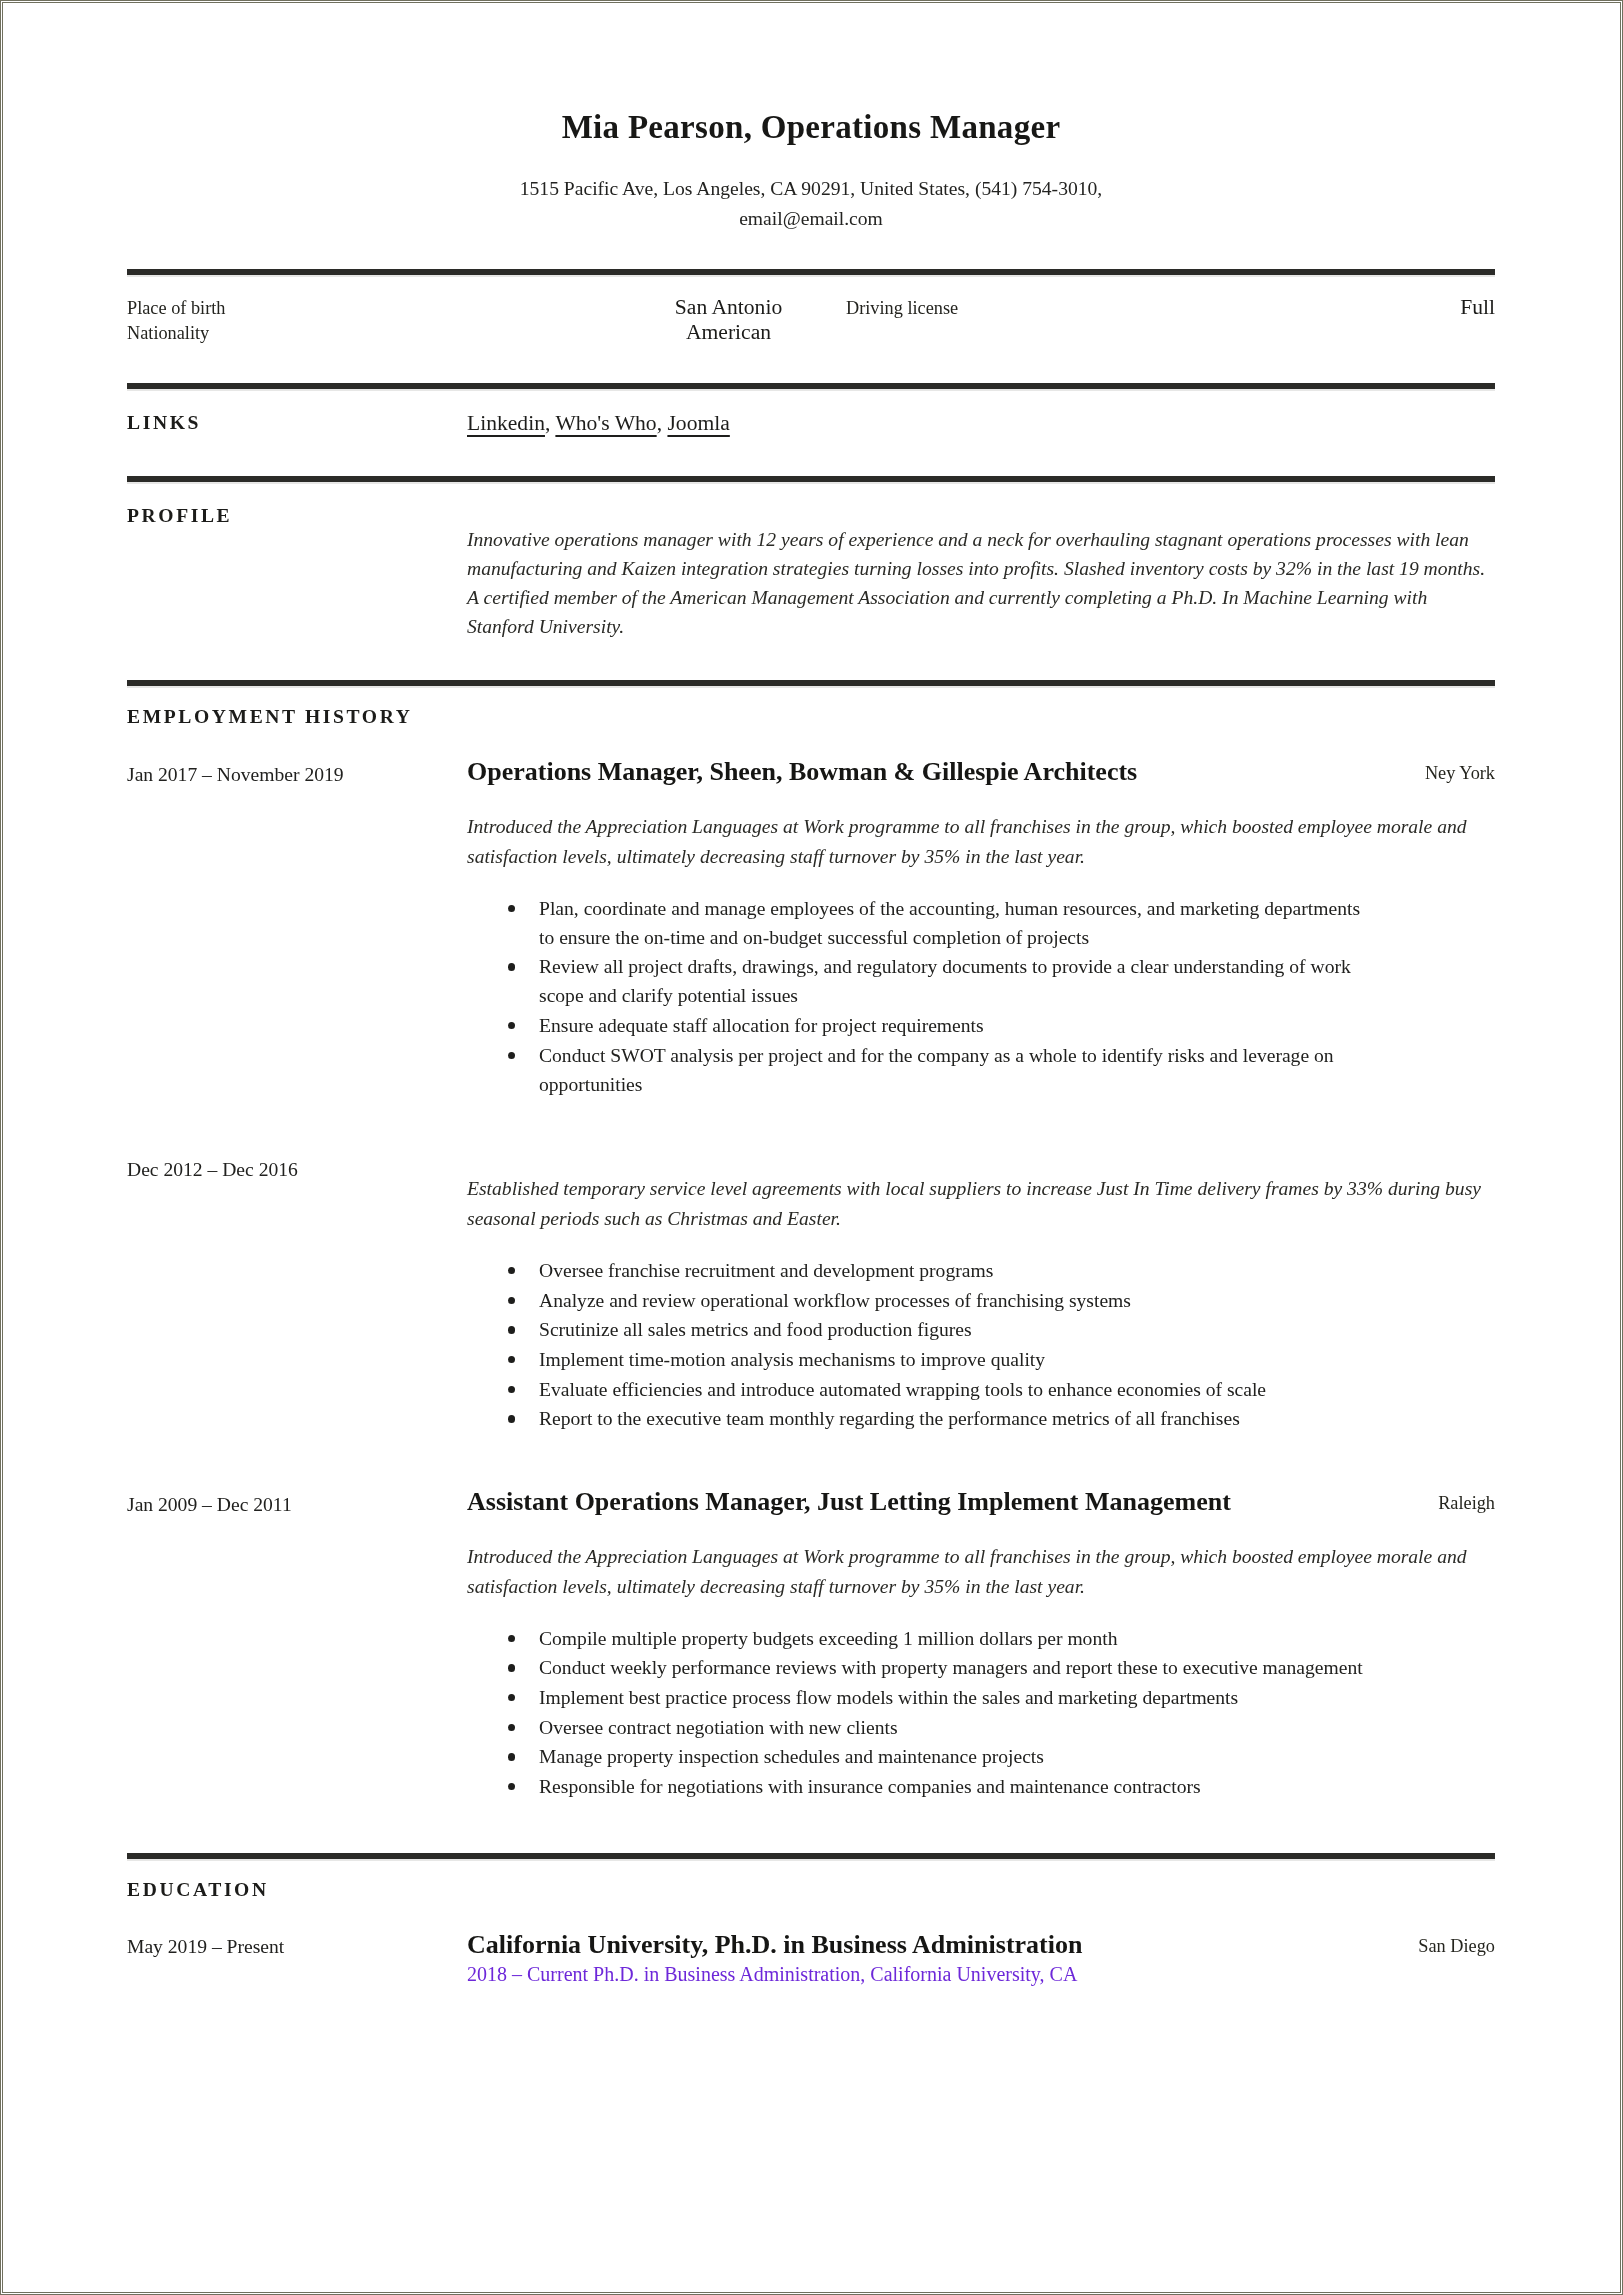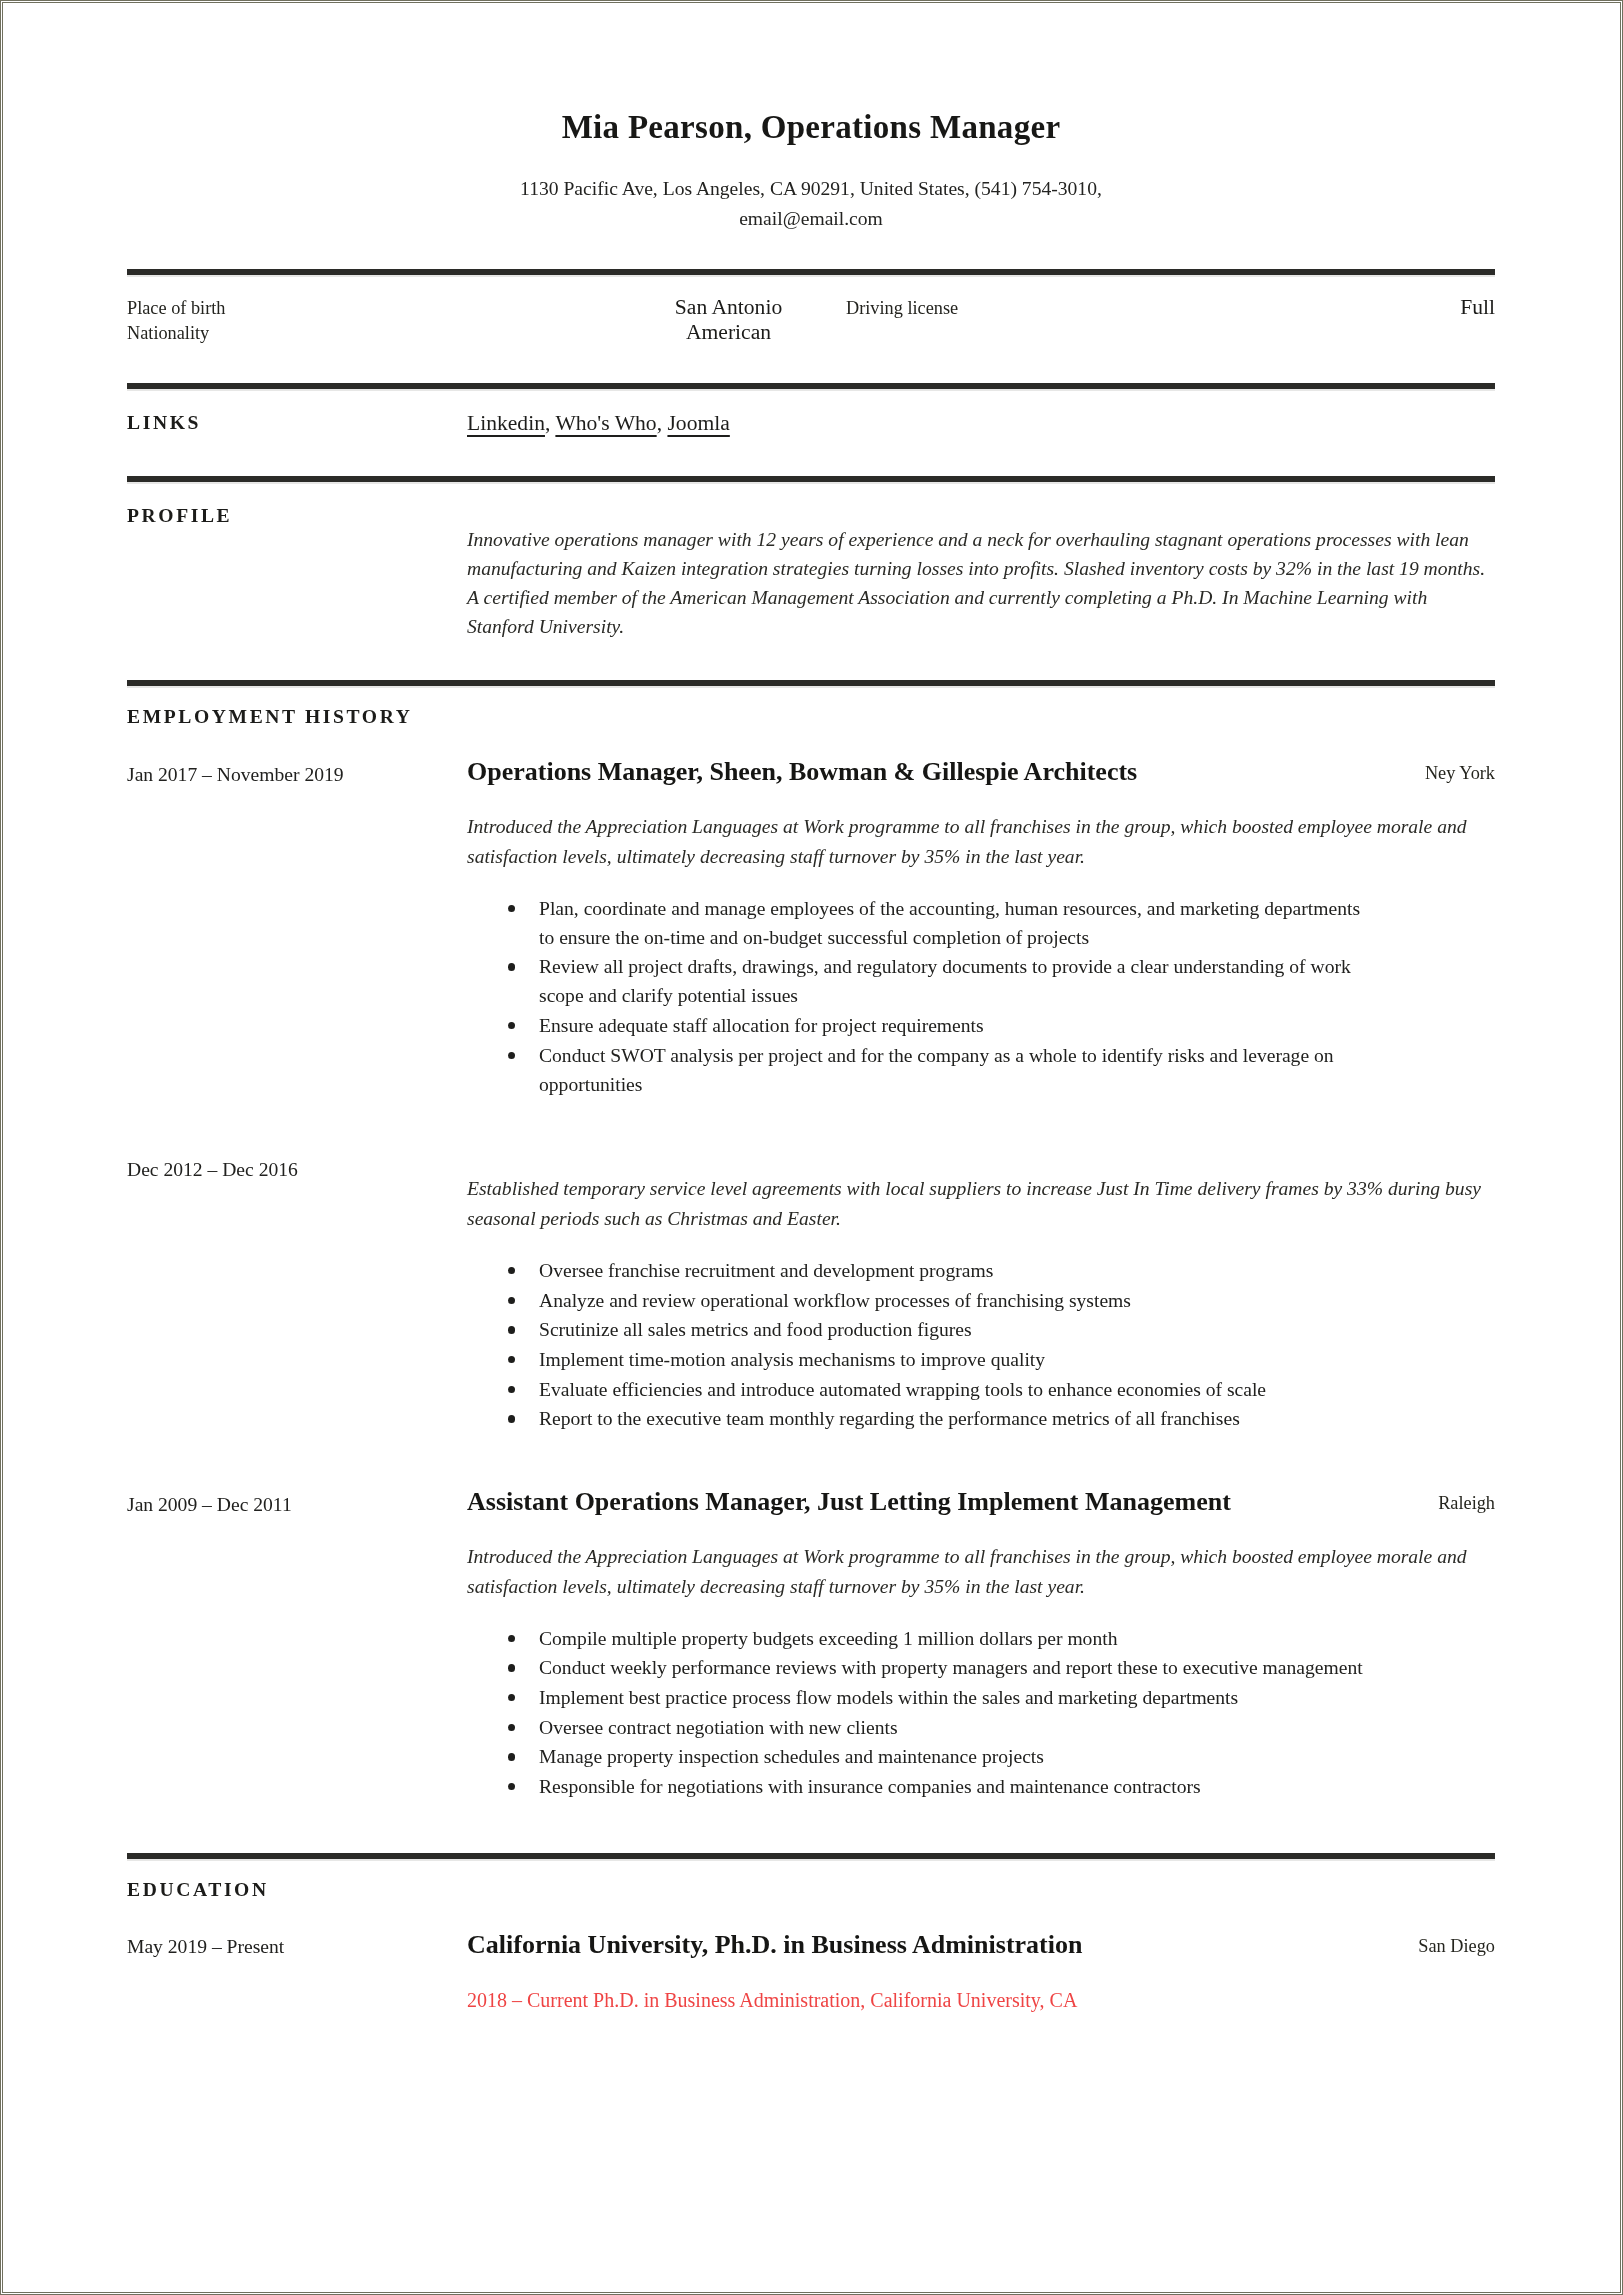--- a/index.html
+++ b/index.html
@@ -85,32 +85,32 @@
     font-size: 19.6px; line-height: 29px; margin-bottom: 0.7px; color: #21211f;
   }
   ul.bullets li::before {
     content: ""; position: absolute; left: 41px; top: 11px;
     width: 7.2px; height: 7.2px; border-radius: 50%; background: #1e1e1c;
   }
 
   .education { padding-top: 18.3px; }
   .education h2.sec { margin-bottom: 25px; }
   .education .job { margin-bottom: 0; }
-  .edudetail { margin-top: 26px; font-size: 20px; line-height: 27.4px; color: #ef4444; }
+  .edudetail { font-size: 20px; line-height: 27.4px; color: #6d28d9; }
 </style>
 </head>
 <body>
 
 <div class="page">
   <div class="content">
 
     <header class="header">
       <h1 class="name">Mia Pearson, Operations Manager</h1>
       <div class="addr">
-        <div>1130 Pacific Ave, Los Angeles, CA 90291, United States, (541) 754-3010,</div>
+        <div>1515 Pacific Ave, Los Angeles, CA 90291, United States, (541) 754-3010,</div>
         <div>email@email.com</div>
       </div>
     </header>
 
     <div class="rule first"></div>
 
     <section class="details">
       <div class="drow">
         <div class="dlabel">Place of birth</div>
         <div class="dvalue center">San Antonio</div>

